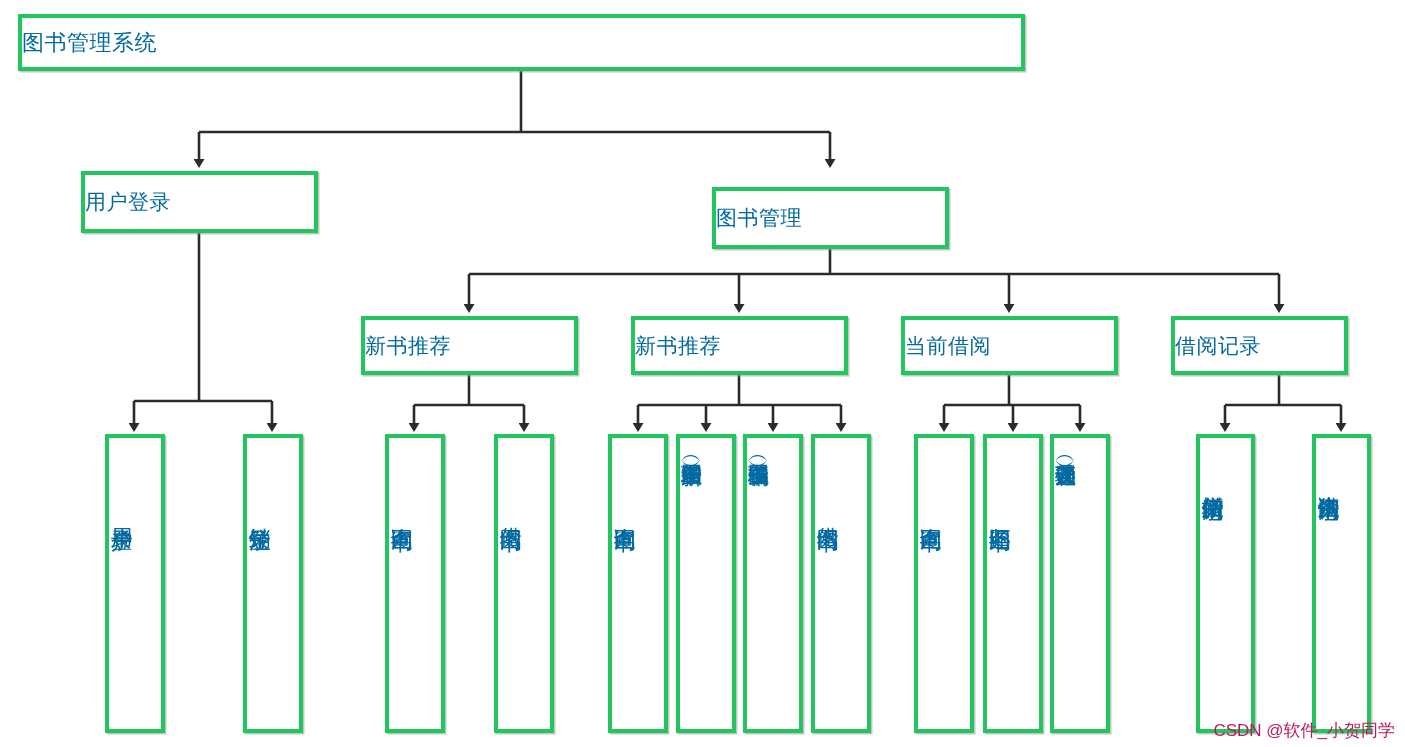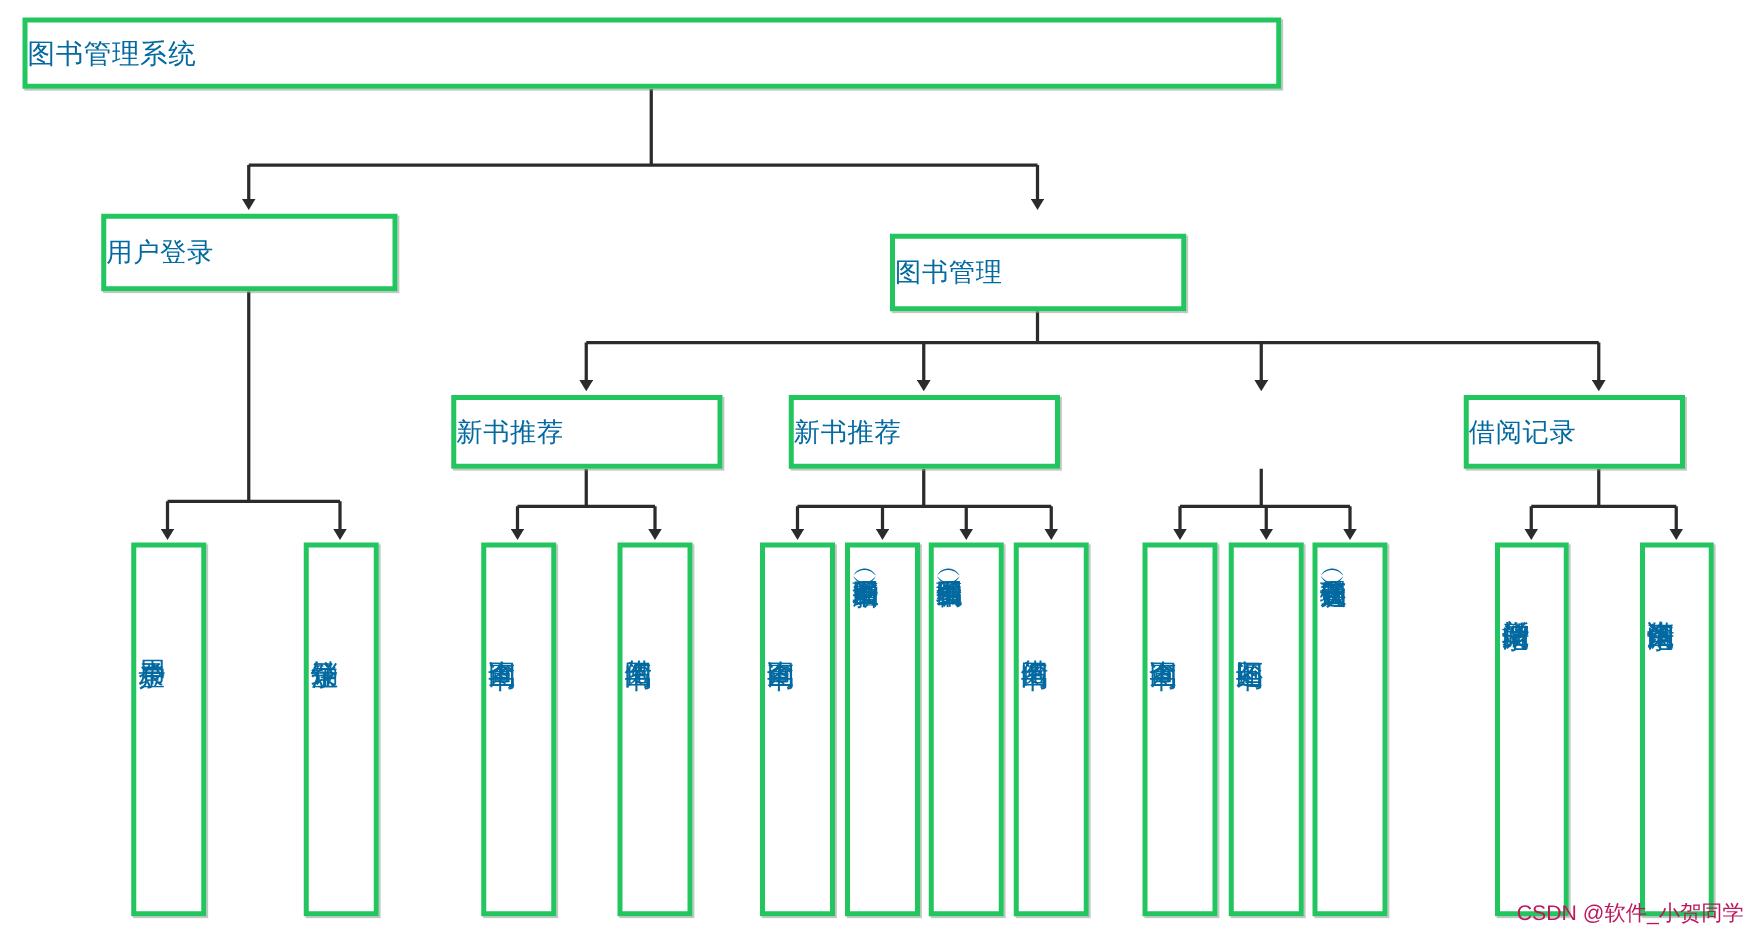--- a/index.html
+++ b/index.html
@@ -136,20 +136,23 @@
   <div class="node horiz" style="left:712px; top:187px; width:237px; height:62px;">
     <span class="lbl">图书管理</span>
   </div>
 
   <div class="node horiz" style="left:361px; top:316px; width:217px; height:59px;">
     <span class="lbl">新书推荐</span>
   </div>
   <div class="node horiz" style="left:631px; top:316px; width:217px; height:59px;">
     <span class="lbl">新书推荐</span>
   </div>
+  <div class="node horiz" style="left:901px; top:316px; width:217px; height:59px;">
+    <span class="lbl">当前借阅</span>
+  </div>
   <div class="node horiz" style="left:1171px; top:316px; width:177px; height:59px;">
     <span class="lbl">借阅记录</span>
   </div>
 
   <div class="node vert" style="left:105px; top:434px; width:60px; height:299px; padding-top:72px;">
     <span class="lbl">用户登录</span>
   </div>
   <div class="node vert" style="left:243px; top:434px; width:60px; height:299px; padding-top:72px;">
     <span class="lbl">注销登录</span>
   </div>

